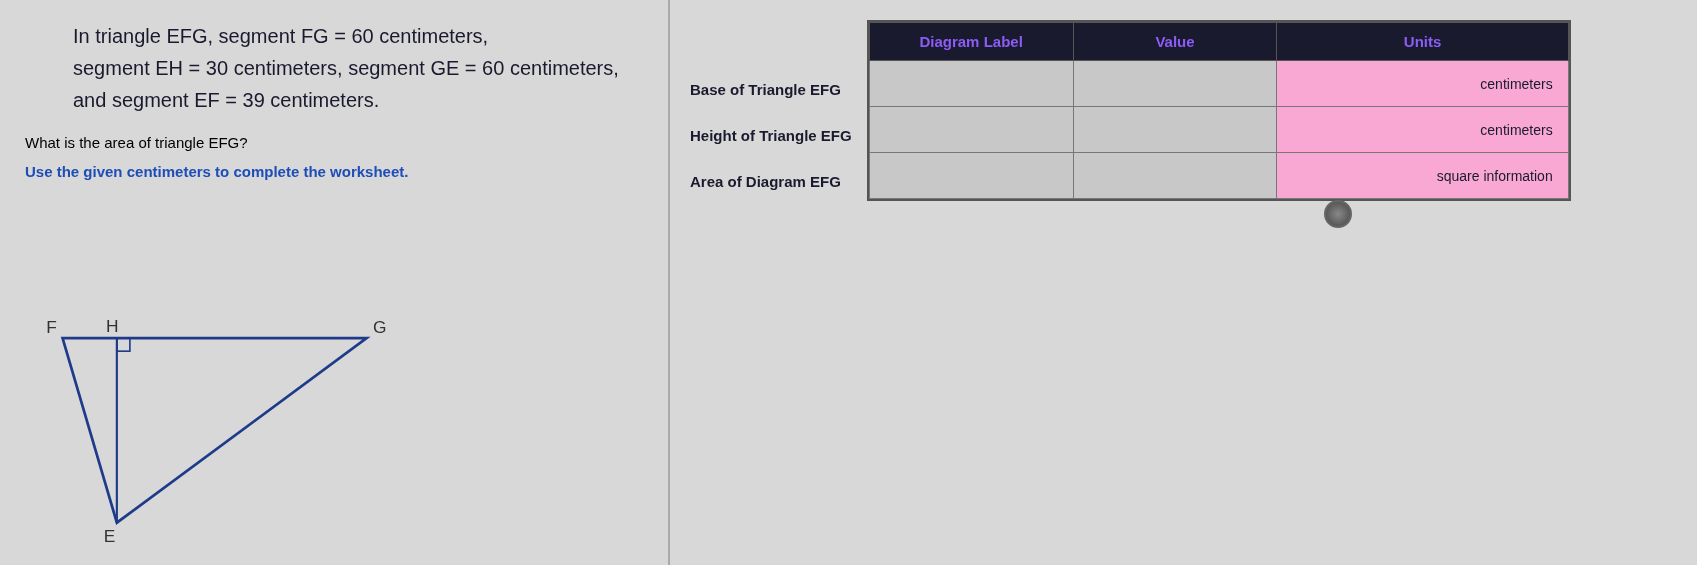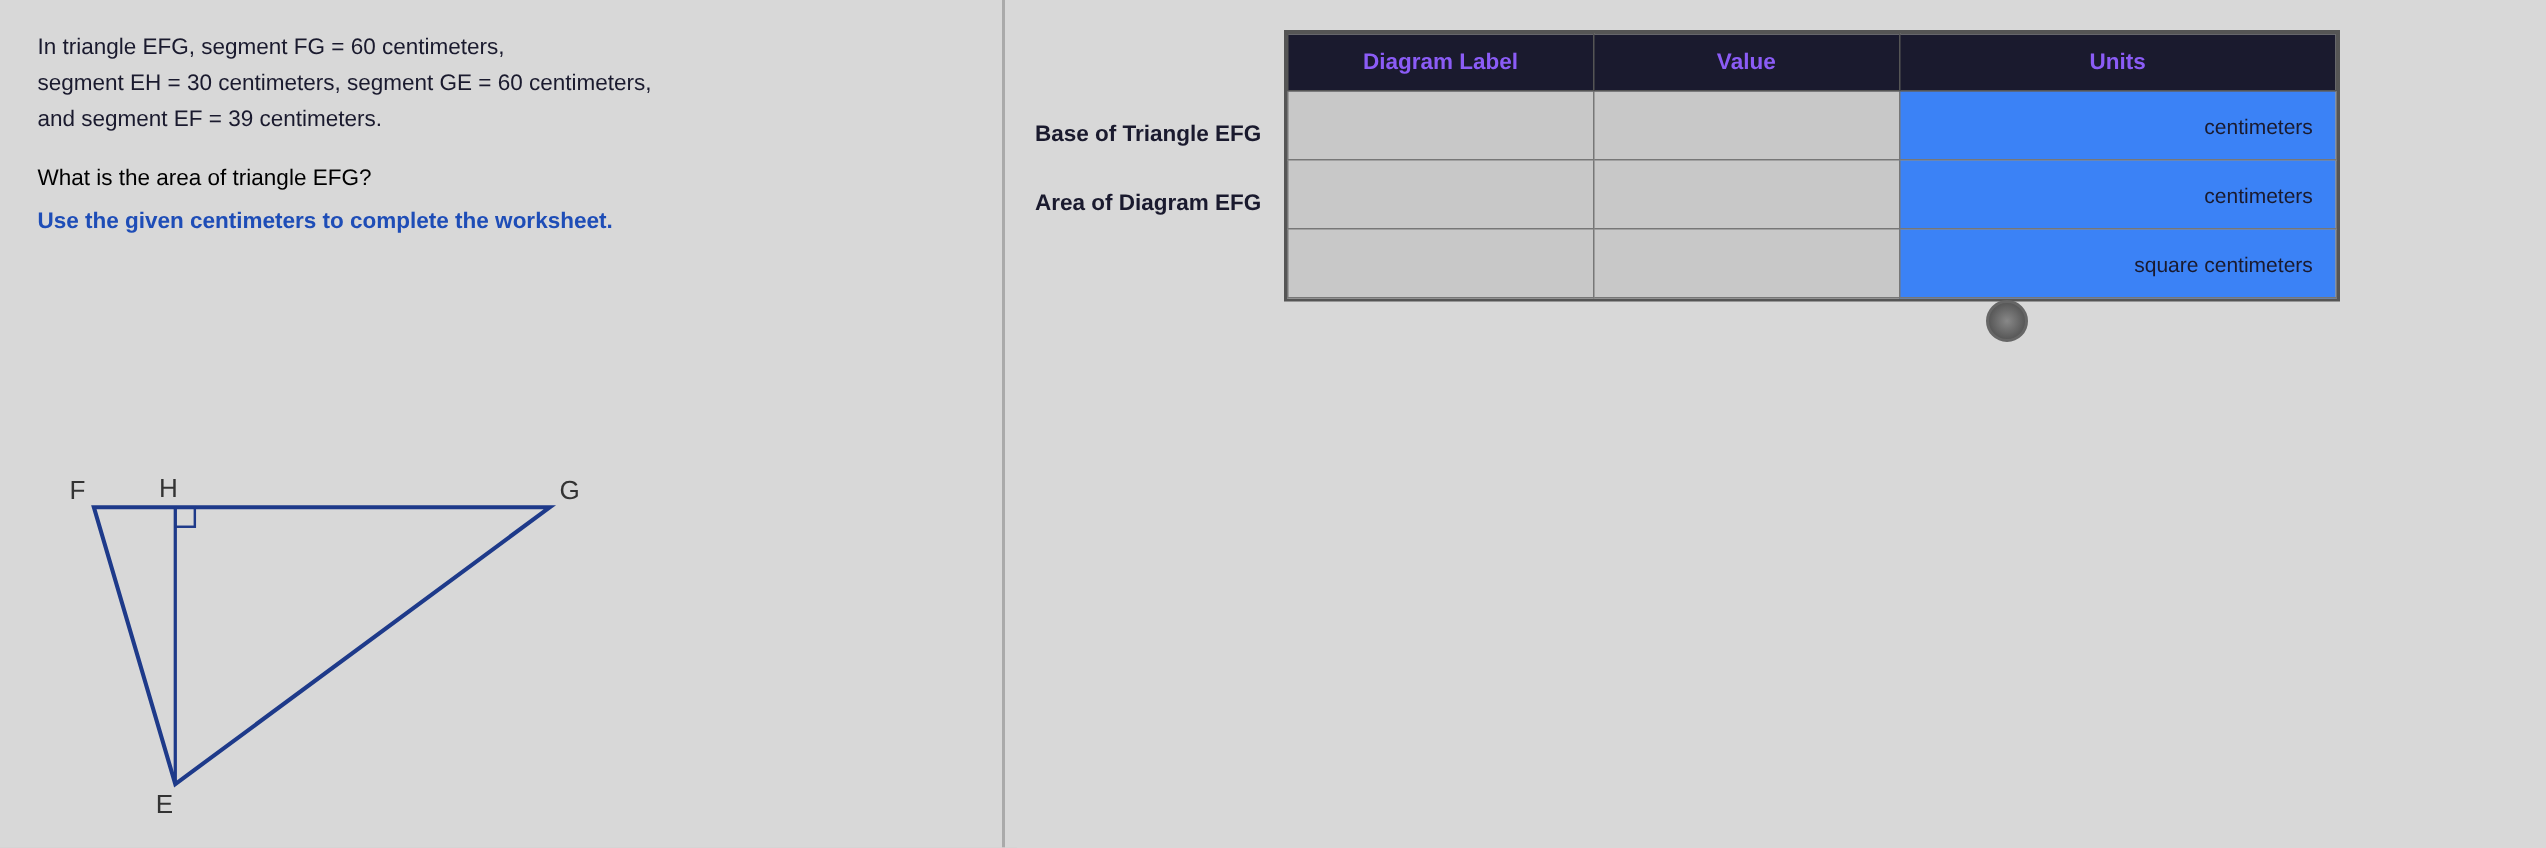--- a/index.html
+++ b/index.html
@@ -20,24 +20,25 @@
     .left-panel {
       width: 670px;
       height: 565px;
       background-color: #d8d8d8;
       padding: 20px 25px;
       position: relative;
       border-right: 2px solid #aaa;
     }
 
     .problem-text {
-      font-size: 15px;
+      font-size: 20px;
       color: #1a1a2e;
       line-height: 1.6;
       margin-bottom: 18px;
+      margin-left: 48px;
     }
 
     .question-text {
       font-size: 15px;
       color: #000000;
       margin-bottom: 12px;
     }
 
     .instruction-text {
       font-size: 15px;
@@ -120,21 +121,21 @@
       vertical-align: middle;
     }
 
     table.data-table td.value-cell {
       width: 140px;
       background-color: #c8c8c8;
     }
 
     table.data-table td.units-cell {
       width: 200px;
-      background-color: #3b82f6;
+      background-color: #f9a8d4;
       text-align: right;
       padding-right: 15px;
     }
 
     .separator-button {
       width: 28px;
       height: 28px;
       border-radius: 50%;
       background: radial-gradient(circle, #888 0%, #444 100%);
       border: 2px solid #666;
@@ -178,20 +179,21 @@
 
 <div style="position:relative; display:flex; align-items:center;">
   <div class="separator-button"></div>
 </div>
 
 <div class="right-panel">
   <div class="worksheet-container">
     <div class="row-labels">
       <div style="height:46px;"></div>
       <div class="row-label">Base of Triangle EFG</div>
+      <div class="row-label">Height of Triangle EFG</div>
       <div class="row-label">Area of Diagram EFG</div>
     </div>
 
     <div class="table-wrapper">
       <table class="data-table">
         <thead>
           <tr>
             <th>Diagram Label</th>
             <th>Value</th>
             <th>Units</th>
@@ -204,19 +206,19 @@
             <td class="units-cell">centimeters</td>
           </tr>
           <tr>
             <td class="value-cell"></td>
             <td class="value-cell"></td>
             <td class="units-cell">centimeters</td>
           </tr>
           <tr>
             <td class="value-cell"></td>
             <td class="value-cell"></td>
-            <td class="units-cell">square centimeters</td>
+            <td class="units-cell">square information</td>
           </tr>
         </tbody>
       </table>
     </div>
   </div>
 </div>
 
 </body></html>

